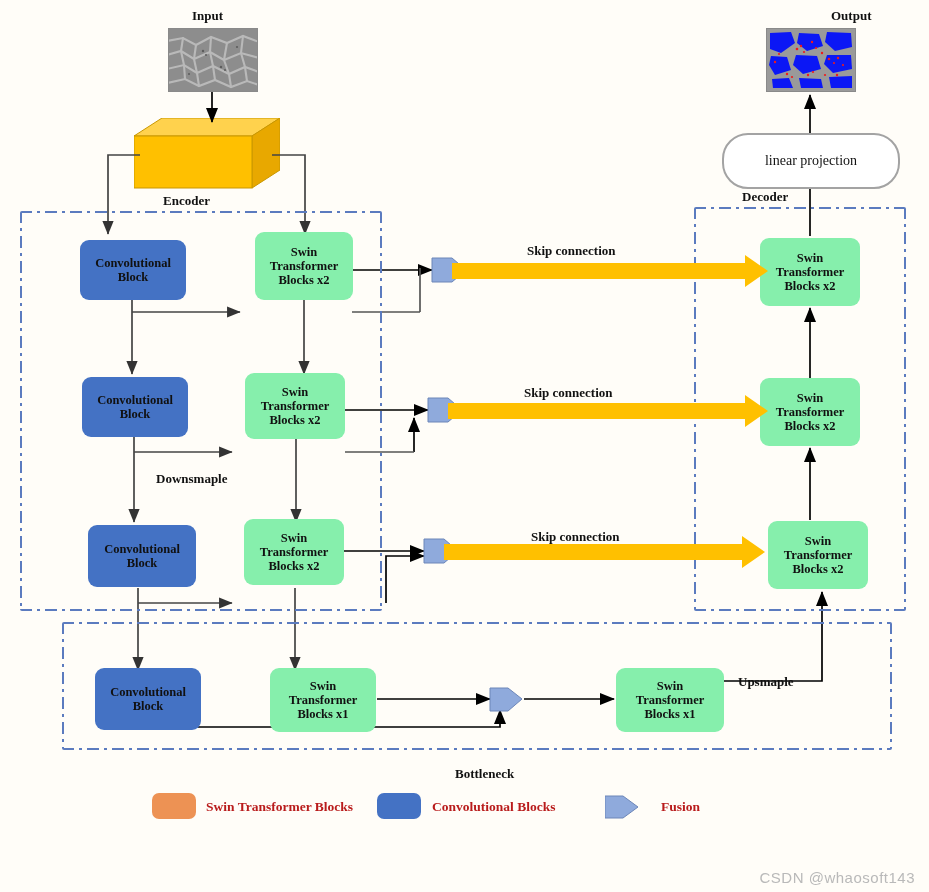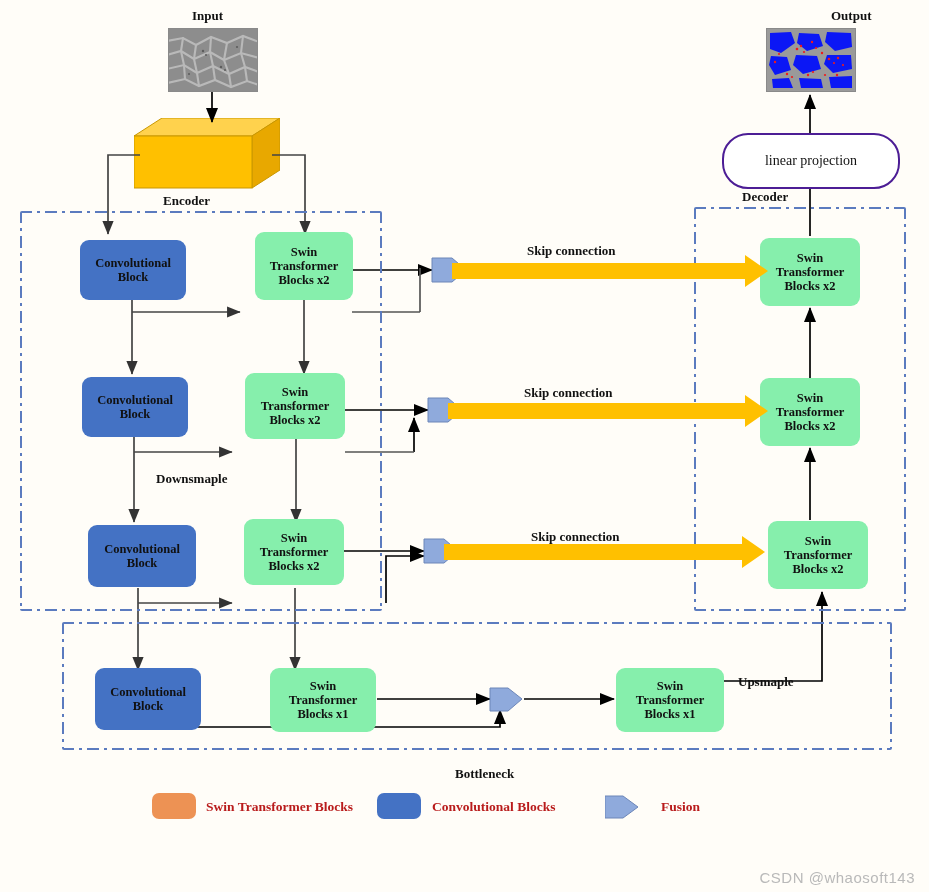--- a/index.html
+++ b/index.html
@@ -45,21 +45,21 @@
 
   
   .lbl{position:absolute;font-weight:bold;font-size:13px;color:#111;white-space:nowrap;
        font-family:"Liberation Serif",serif;}
 
   
   .thumb{position:absolute;border:1px solid #8a8a8a;overflow:hidden;}
 
   
   .pill{
-    position:absolute;border:2px solid #4c1d95;border-radius:26px;background:#fff;
+    position:absolute;border:2px solid #a3a3a3;border-radius:26px;background:#fff;
     display:flex;align-items:center;justify-content:center;
     font-size:14px;font-family:"Liberation Serif",serif;color:#111;
   }
 
   
   .legend-sw{position:absolute;width:44px;height:26px;border-radius:7px;}
   .legend-txt{position:absolute;font-weight:bold;font-size:13.5px;color:#b91c1c;white-space:nowrap;
               font-family:"Liberation Serif",serif;}
 
   

